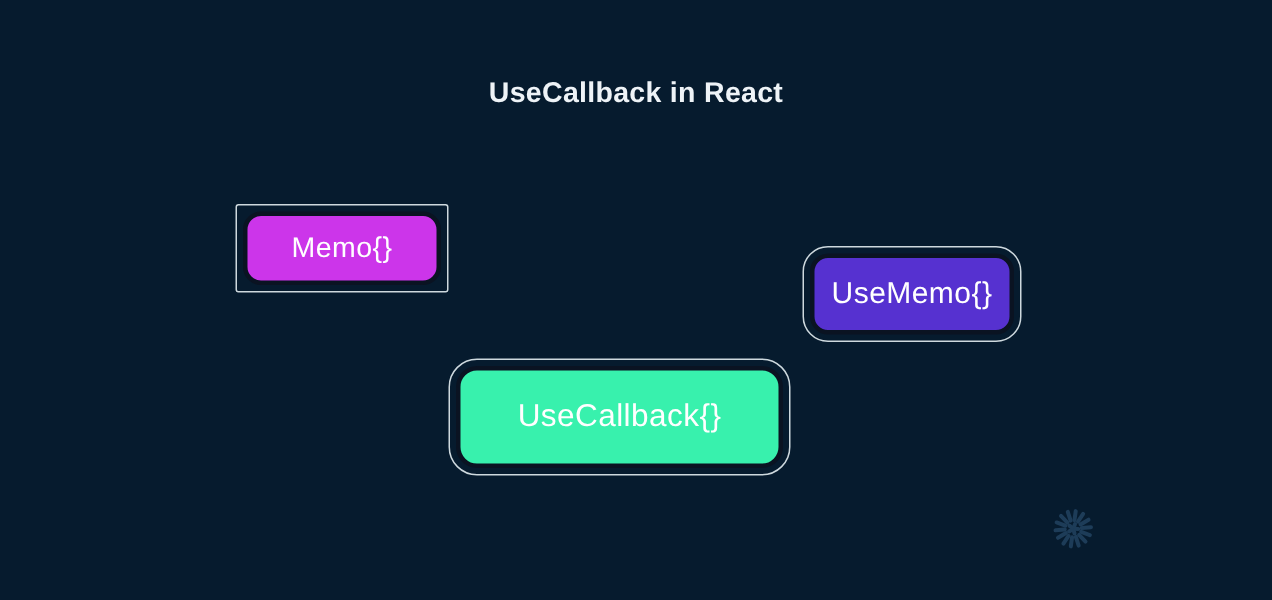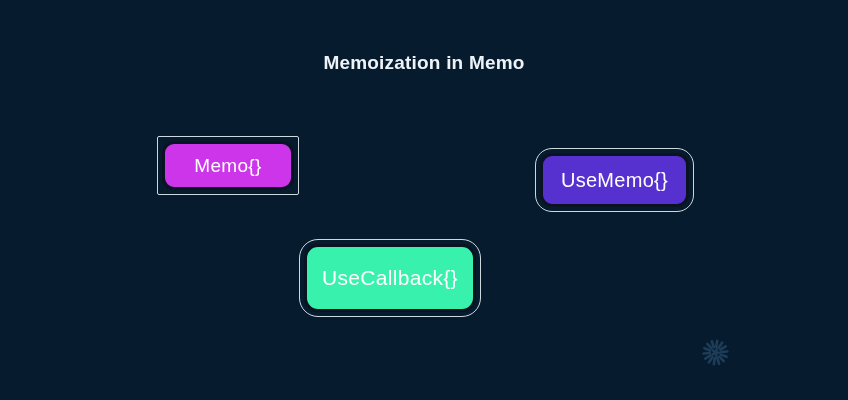--- a/index.html
+++ b/index.html
@@ -36,23 +36,23 @@
     border: 3px solid #0a1322;
     display: flex;
     align-items: center;
     justify-content: center;
     color: #ffffff;
     font-weight: 500;
     letter-spacing: 0.3px;
   }
   .pill-memo        { left: 157px; top: 136px; width: 142px; height: 59px; border-radius: 2px; }
   .pill-memo        .pill-inner { border-radius: 12px; font-size: 19px; }
-  .pill-usememo     { left: 535px; top: 148px; width: 159px; height: 64px; border-radius: 17px; }
+  .pill-usememo     { left: 535px; top: 164px; width: 146px; height: 64px; border-radius: 17px; }
   .pill-usememo     .pill-inner { border-radius: 12px; font-size: 20px; }
-  .pill-usecallback { left: 299px; top: 239px; width: 182px; height: 78px; border-radius: 19px; }
+  .pill-usecallback { left: 299px; top: 239px; width: 228px; height: 78px; border-radius: 19px; }
   .pill-usecallback .pill-inner { border-radius: 14px; font-size: 21px; }
   .brand {
     position: absolute;
     left: 699px;
     top: 336px;
     display: flex;
     align-items: center;
     gap: 5px;
   }
   .brand-icon { width: 33px; height: 33px; display: block; }
@@ -61,21 +61,21 @@
     font-weight: 700;
     letter-spacing: 0.4px;
     color: #1d3c58;
   }
 </style>
 </head>
 <body>
 
 <div id="canvas">
 
-  <div class="title">Memoization in Memo</div>
+  <div class="title">UseCallback in React</div>
 
   <div class="pill pill-memo">
     <div class="pill-inner" style="background-color: rgb(204, 53, 234);">Memo{}</div>
   </div>
 
   <div class="pill pill-usememo">
     <div class="pill-inner" style="background-color: rgb(86, 49, 208);">UseMemo{}</div>
   </div>
 
   <div class="pill pill-usecallback">

